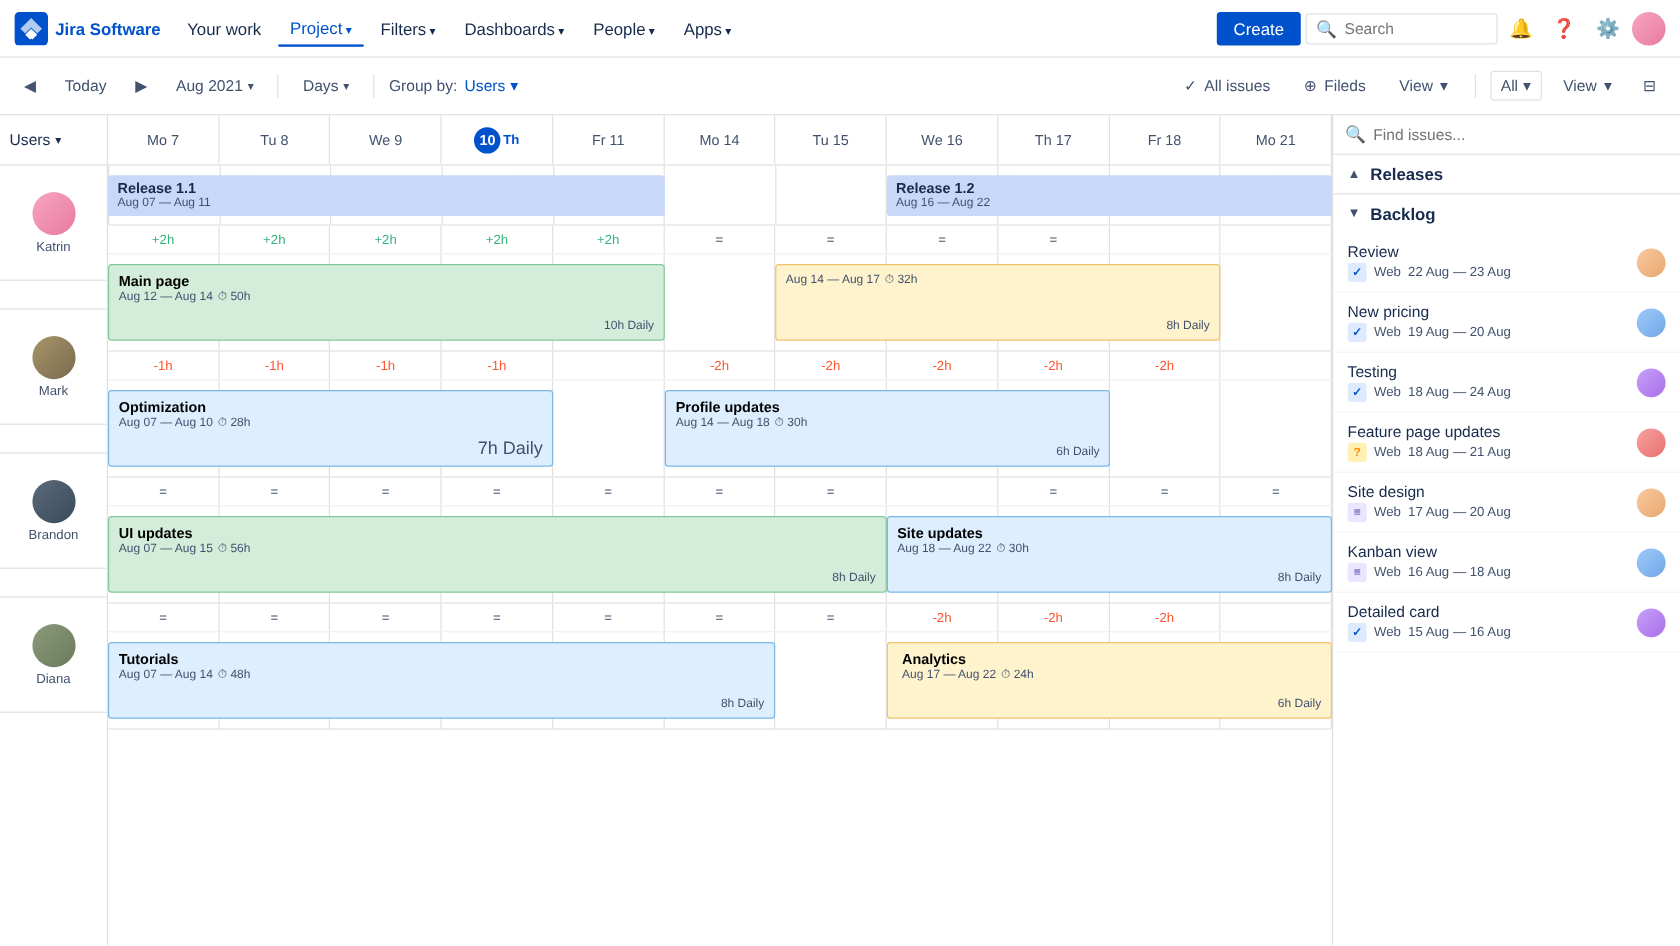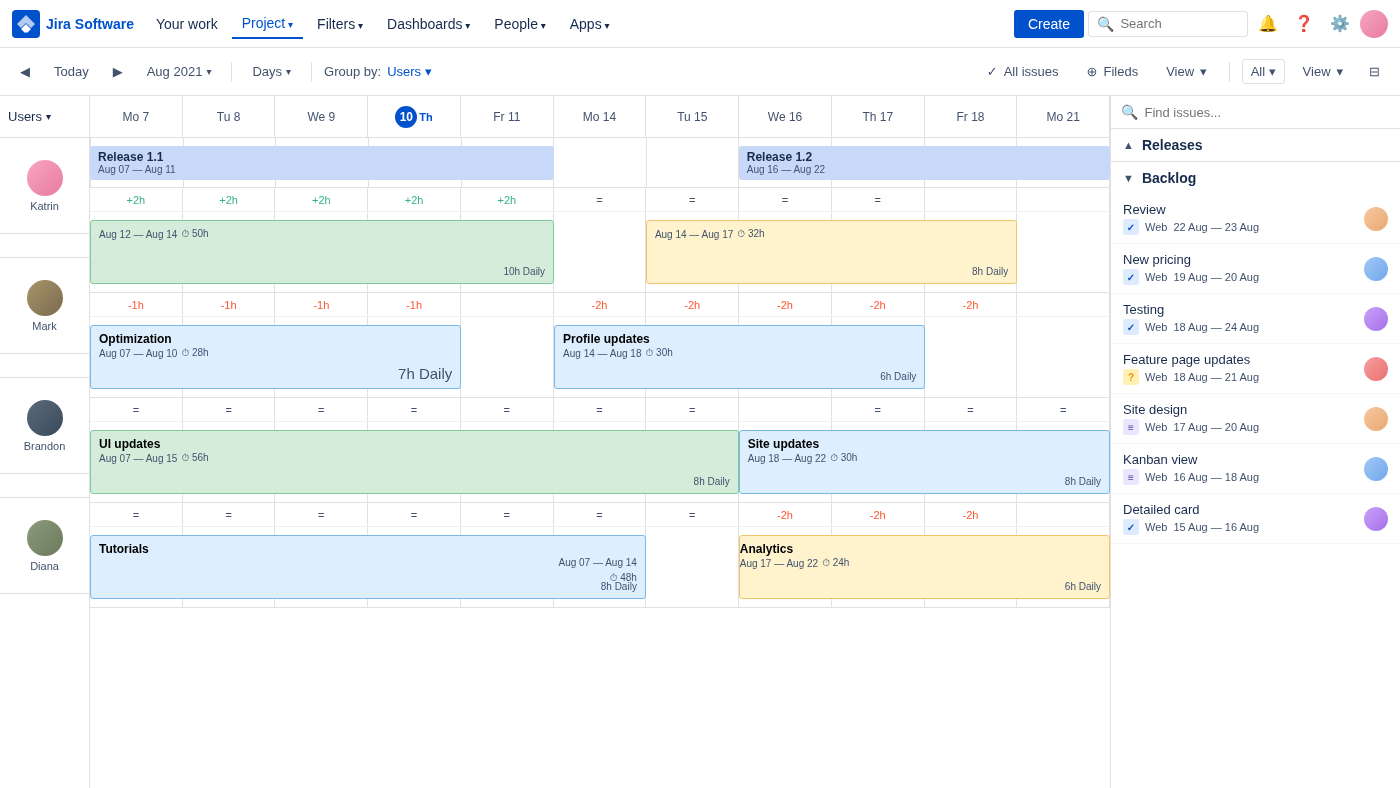--- a/index.html
+++ b/index.html
@@ -300,20 +300,21 @@
           <div style="flex:1;border-right:1px solid #e0e0e0;"></div>
           <div style="flex:1;border-right:1px solid #e0e0e0;"></div>
           <div style="flex:1;border-right:1px solid #e0e0e0;"></div>
           <div style="flex:1;border-right:1px solid #e0e0e0;"></div>
           <div style="flex:1;border-right:1px solid #e0e0e0;"></div>
           <div style="flex:1;border-right:1px solid #e0e0e0;"></div>
           <div style="flex:1;border-right:1px solid #e0e0e0;"></div>
           <div style="flex:1;border-right:1px solid #e0e0e0;"></div>
 
           <div style="position:absolute;left:0%;width:45.5%;top:8px;height:64px;background:#d4edda;border:1px solid #82c99a;border-radius:3px;padding:6px 8px;cursor:pointer;">
+            <div class="task-title">Main page</div>
             <div class="task-dates" style="font-size:10px;color:#42526e;display:flex;align-items:center;gap:4px;">
               <span>Aug 12 — Aug 14</span>
               <span>⏱ 50h</span>
             </div>
             <div class="task-right" style="position:absolute;right:8px;bottom:6px;font-size:10px;color:#42526e;">10h Daily</div>
           </div>
 
           <div style="position:absolute;left:54.5%;width:36.4%;top:8px;height:64px;background:#fef3cd;border:1px solid #f0c36d;border-radius:3px;padding:6px 8px;cursor:pointer;">
             <div class="task-dates" style="font-size:10px;color:#42526e;display:flex;align-items:center;gap:4px;">
               <span>Aug 14 — Aug 17</span>
@@ -440,28 +441,28 @@
           <div style="flex:1;border-right:1px solid #e0e0e0;"></div>
           <div style="flex:1;border-right:1px solid #e0e0e0;"></div>
           <div style="flex:1;border-right:1px solid #e0e0e0;"></div>
           <div style="flex:1;border-right:1px solid #e0e0e0;"></div>
           <div style="flex:1;border-right:1px solid #e0e0e0;"></div>
           <div style="flex:1;border-right:1px solid #e0e0e0;"></div>
           <div style="flex:1;border-right:1px solid #e0e0e0;"></div>
 
           <div style="position:absolute;left:0%;width:54.5%;top:8px;height:64px;background:#ddeeff;border:1px solid #7ab8e8;border-radius:3px;padding:6px 8px;cursor:pointer;">
             <div class="task-title">Tutorials</div>
-            <div class="task-dates" style="font-size:10px;color:#42526e;display:flex;align-items:flex-end;gap:4px;flex-direction:column;">
+            <div class="task-dates" style="font-size:10px;color:#42526e;display:flex;align-items:flex-start;gap:4px;">
               <span>Aug 07 — Aug 14</span>
               <span>⏱ 48h</span>
             </div>
             <div class="task-right" style="position:absolute;right:8px;bottom:6px;font-size:10px;color:#42526e;">8h Daily</div>
           </div>
 
-          <div style="position:absolute;left:63.6%;right:0%;top:8px;height:64px;background:#fef3cd;border:1px solid #f0c36d;border-radius:3px;padding:6px 0;cursor:pointer;">
+          <div style="position:absolute;left:63.6%;right:0%;top:8px;height:64px;background:#fef3cd;border:1px solid #f0c36d;border-radius:3px;padding:6px 12px;cursor:pointer;">
             <div class="task-title">Analytics</div>
             <div class="task-dates" style="font-size:10px;color:#42526e;display:flex;align-items:center;gap:4px;">
               <span>Aug 17 — Aug 22</span>
               <span>⏱ 24h</span>
             </div>
             <div class="task-right" style="position:absolute;right:8px;bottom:6px;font-size:10px;color:#42526e;">6h Daily</div>
           </div>
         </div>
       </div>
 

